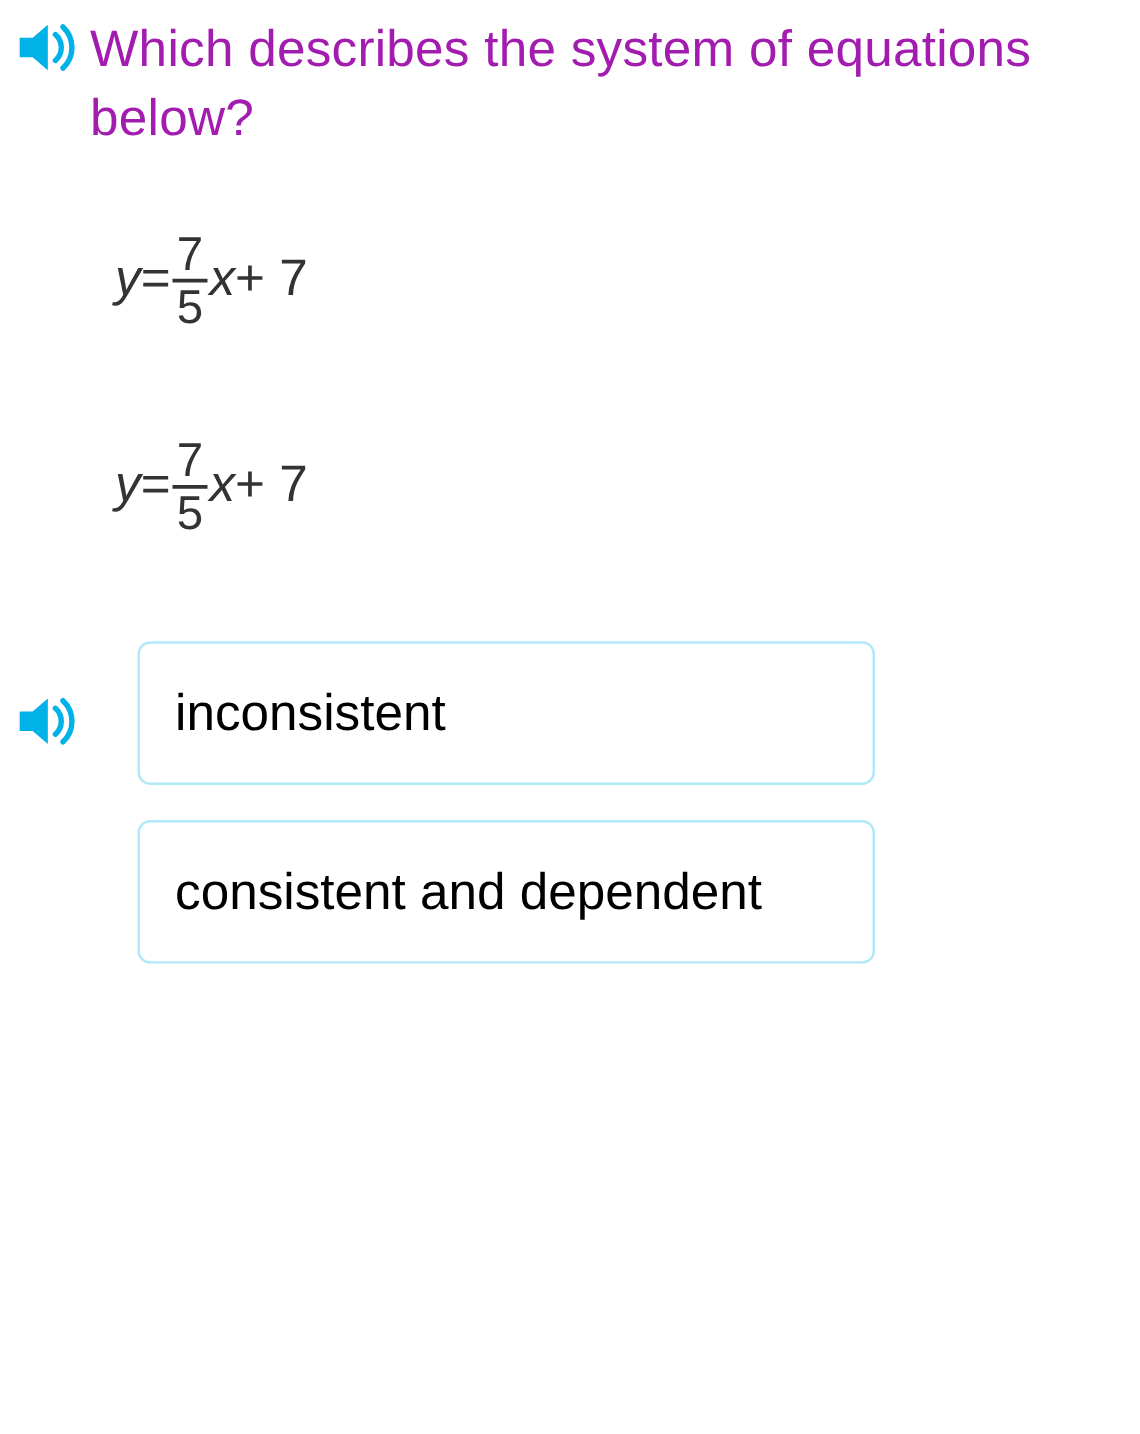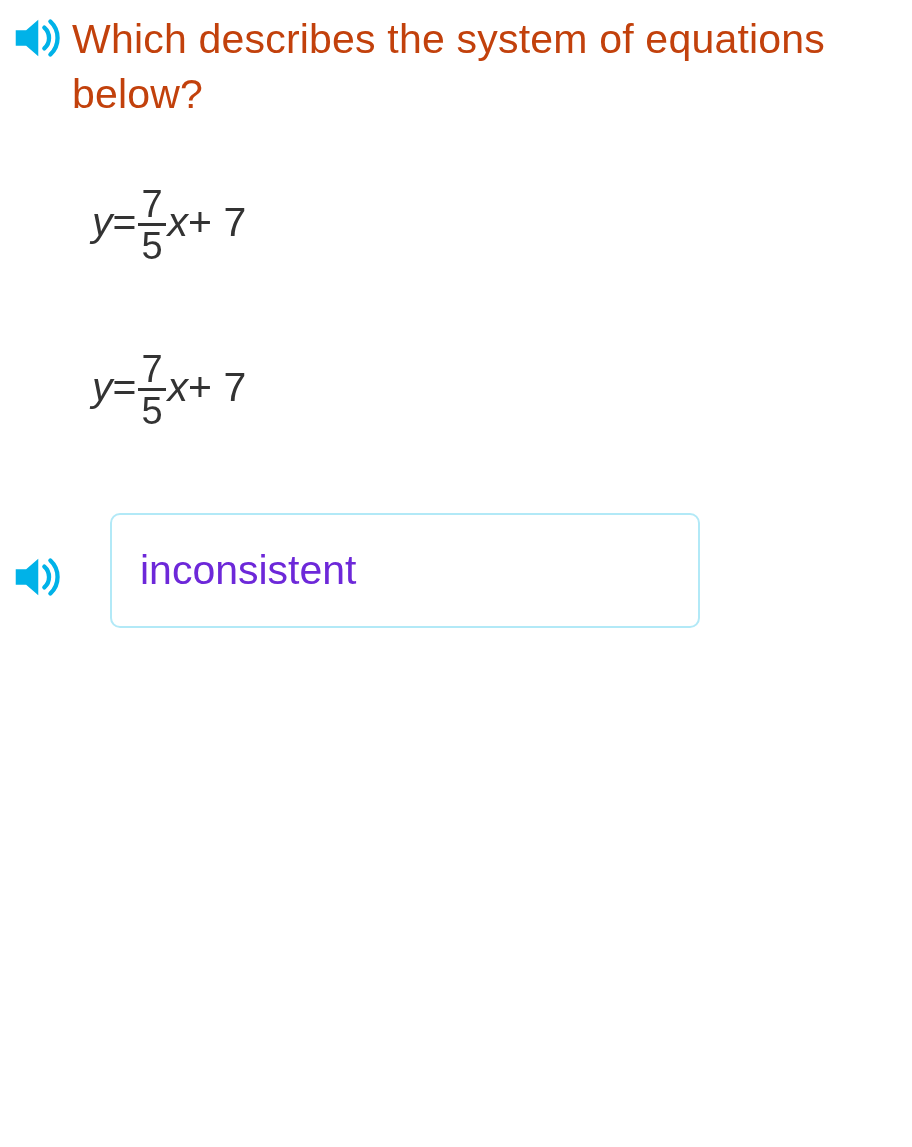--- a/index.html
+++ b/index.html
@@ -20,21 +20,21 @@
     width: 52px;
     height: 44px;
     color: #00b2e8;
     cursor: pointer;
     margin-top: 4px;
     margin-right: 6px;
   }
   .question-text {
     font-size: 41px;
     line-height: 1.35;
-    color: #c2410c;
+    color: #a21caf;
     letter-spacing: 0.2px;
   }
   .equations {
     padding-left: 92px;
     margin-top: 60px;
   }
   .equation {
     font-size: 41px;
     font-style: italic;
     color: #333333;
@@ -83,21 +83,21 @@
     display: flex;
     flex-direction: column;
     gap: 28px;
     width: 590px;
   }
   .choice {
     border: 2px solid #b2e9f7;
     border-radius: 10px;
     padding: 28px 28px;
     font-size: 41px;
-    color: #6d28d9;
+    color: #000000;
     cursor: pointer;
     line-height: 1.35;
     background: #ffffff;
   }
 </style>
 </head>
 <body>
 
 <div class="question-row">
   <svg class="speaker-icon" viewBox="0 0 60 48">
@@ -132,14 +132,15 @@
 </div>
 
 <div class="answers">
   <svg class="answers-speaker" viewBox="0 0 60 48">
     <polygon points="2,15 14,15 28,3 28,45 14,33 2,33" fill="currentColor"></polygon>
     <path d="M 35 12 A 16 16 0 0 1 35 36" stroke="currentColor" stroke-width="5" fill="none" stroke-linecap="round"></path>
     <path d="M 42 5 A 26 26 0 0 1 42 43" stroke="currentColor" stroke-width="5" fill="none" stroke-linecap="round"></path>
   </svg>
   <div class="choices">
     <div class="choice">inconsistent</div>
+    <div class="choice">consistent and dependent</div>
   </div>
 </div>
 
 </body></html>

